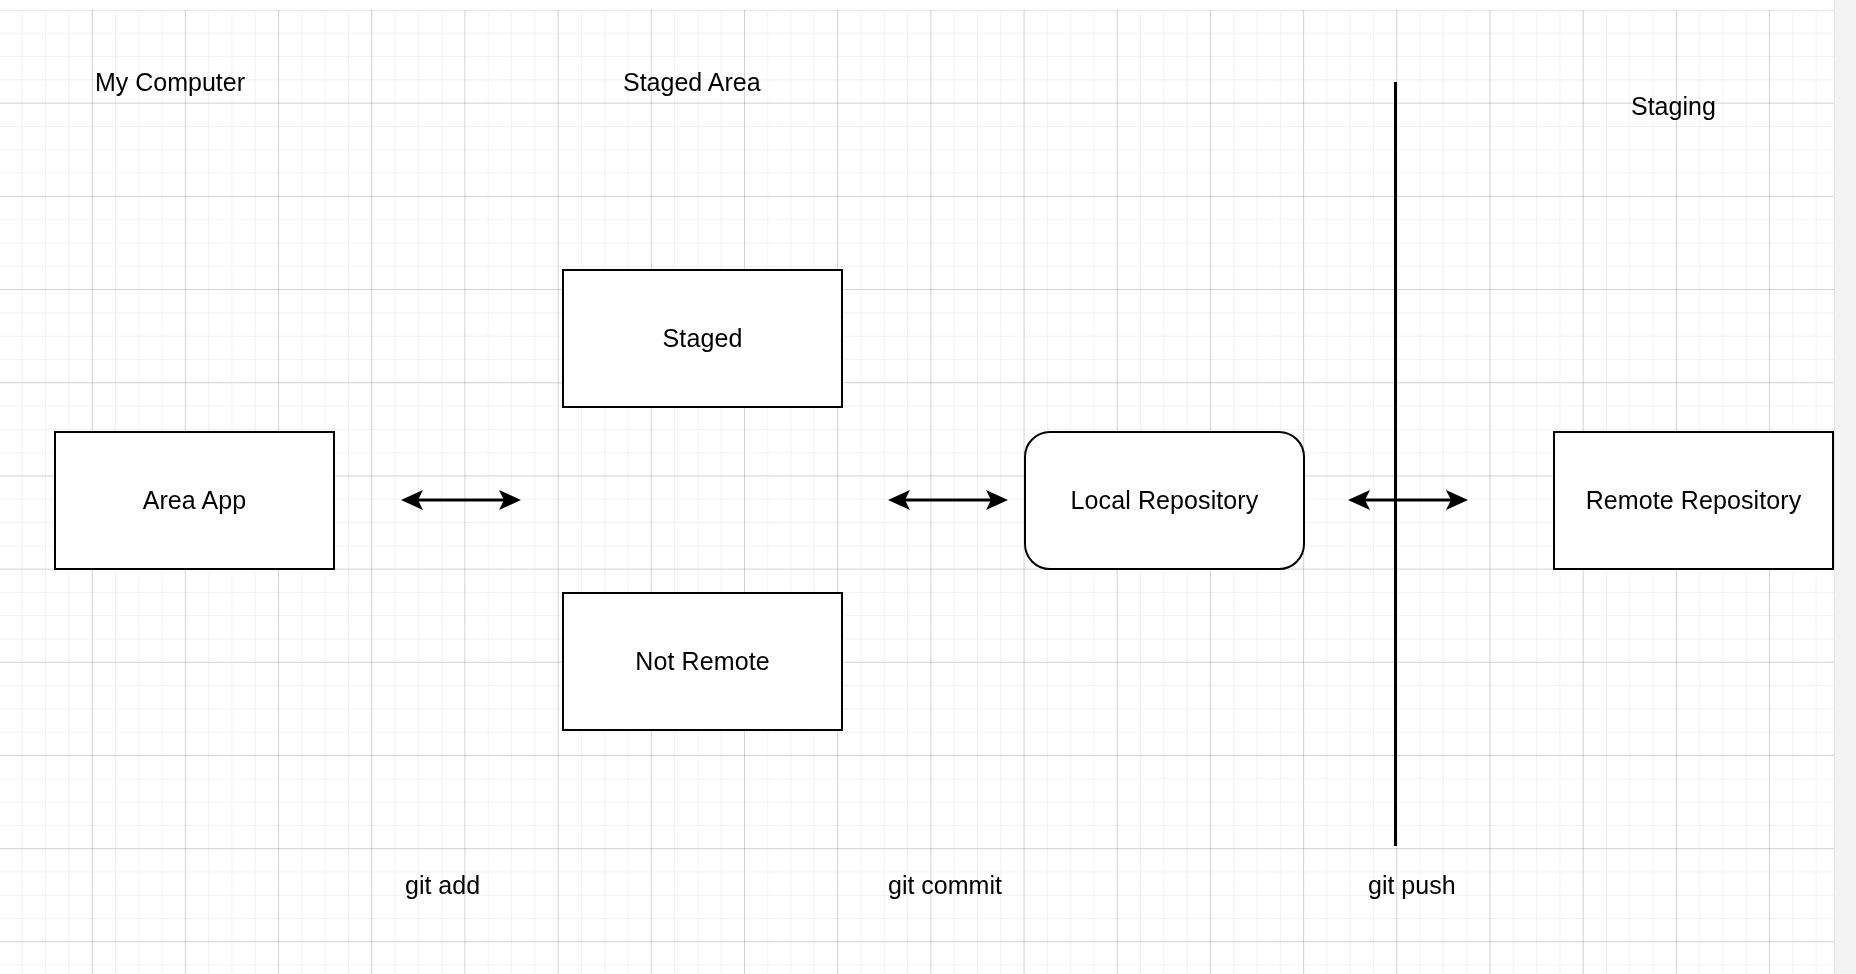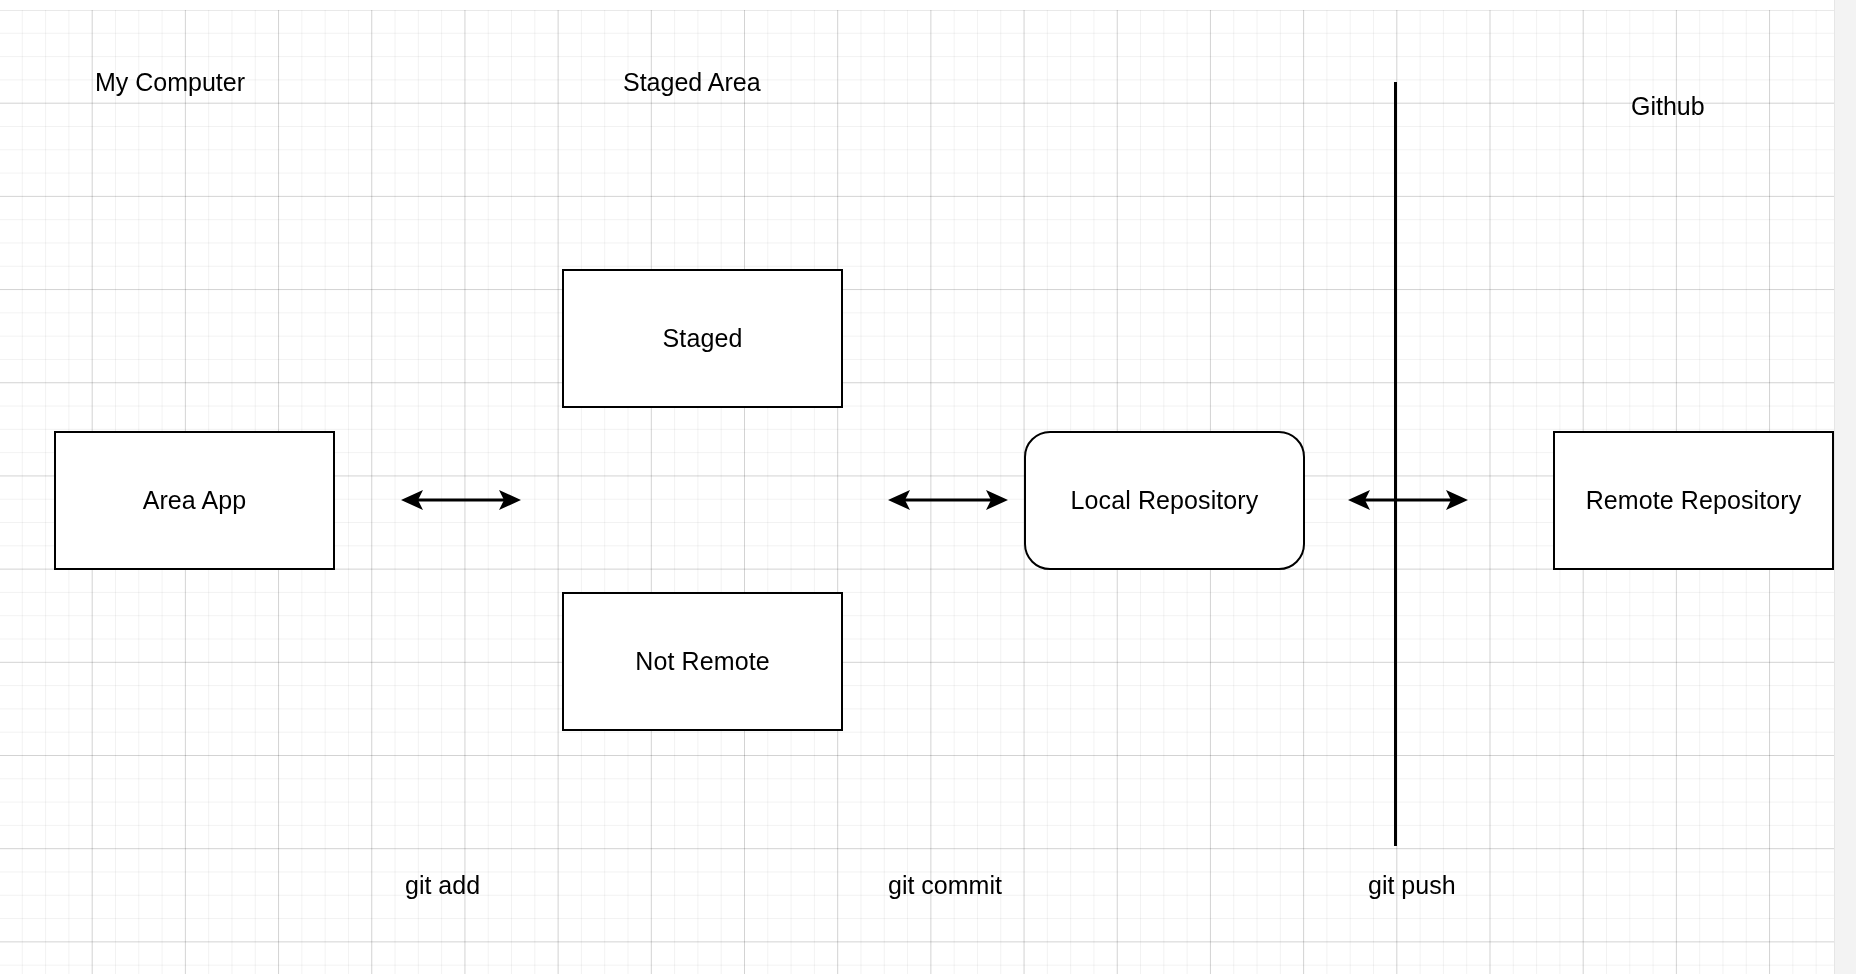--- a/index.html
+++ b/index.html
@@ -98,21 +98,21 @@
 <body>
 
 <div id="app">
 
   <div id="canvas">
 
     <div class="zone-label" style="left:95px;  top:59px;">My Computer</div>
 
     <div class="zone-label" style="left:623px; top:59px;">Staged Area</div>
 
-    <div class="zone-label" style="left:1631px; top:83px;">Github</div>
+    <div class="zone-label" style="left:1631px; top:83px;">Staging</div>
 
     <div class="divider" style="left:1394px; top:72px; height:764px;"></div>
 
     <div class="node" style="left:54px; top:421px; width:281px; height:139px;">
       <span class="node-label">Area App</span>
     </div>
 
     <div class="node" style="left:562px; top:259px; width:281px; height:139px;">
       <span class="node-label">Staged</span>
     </div>

